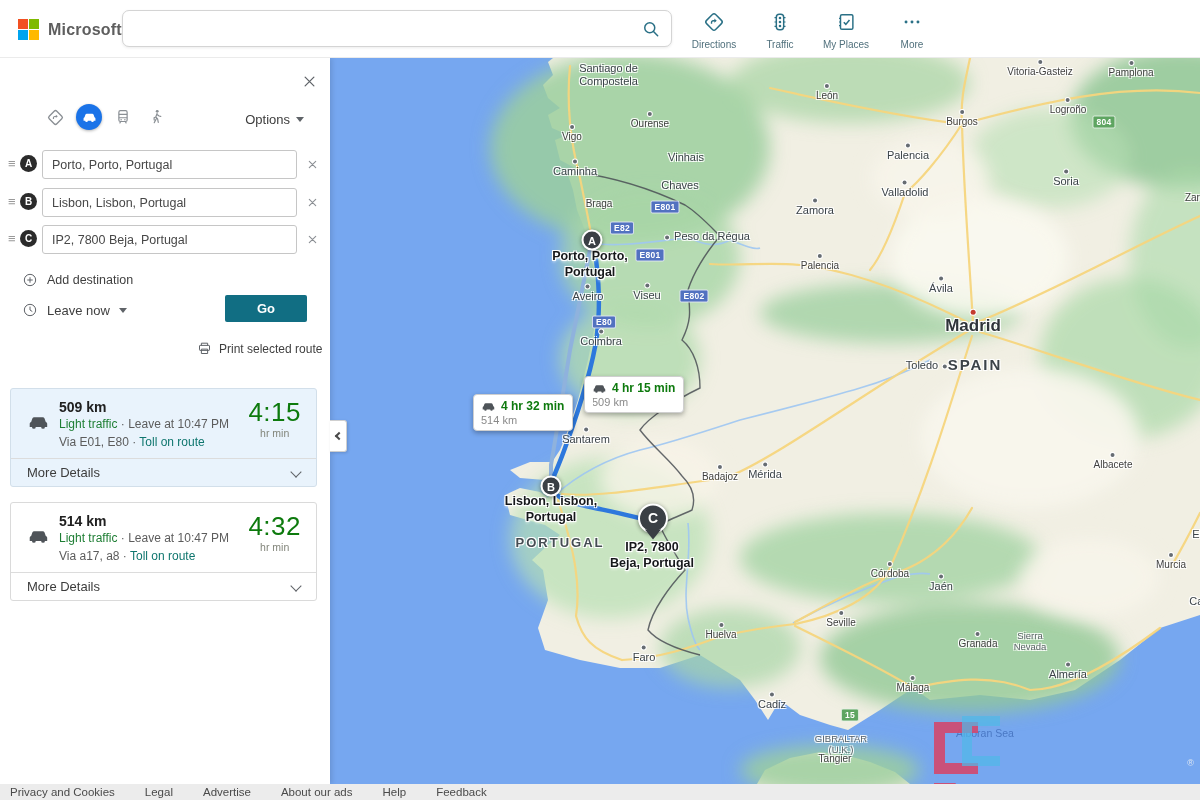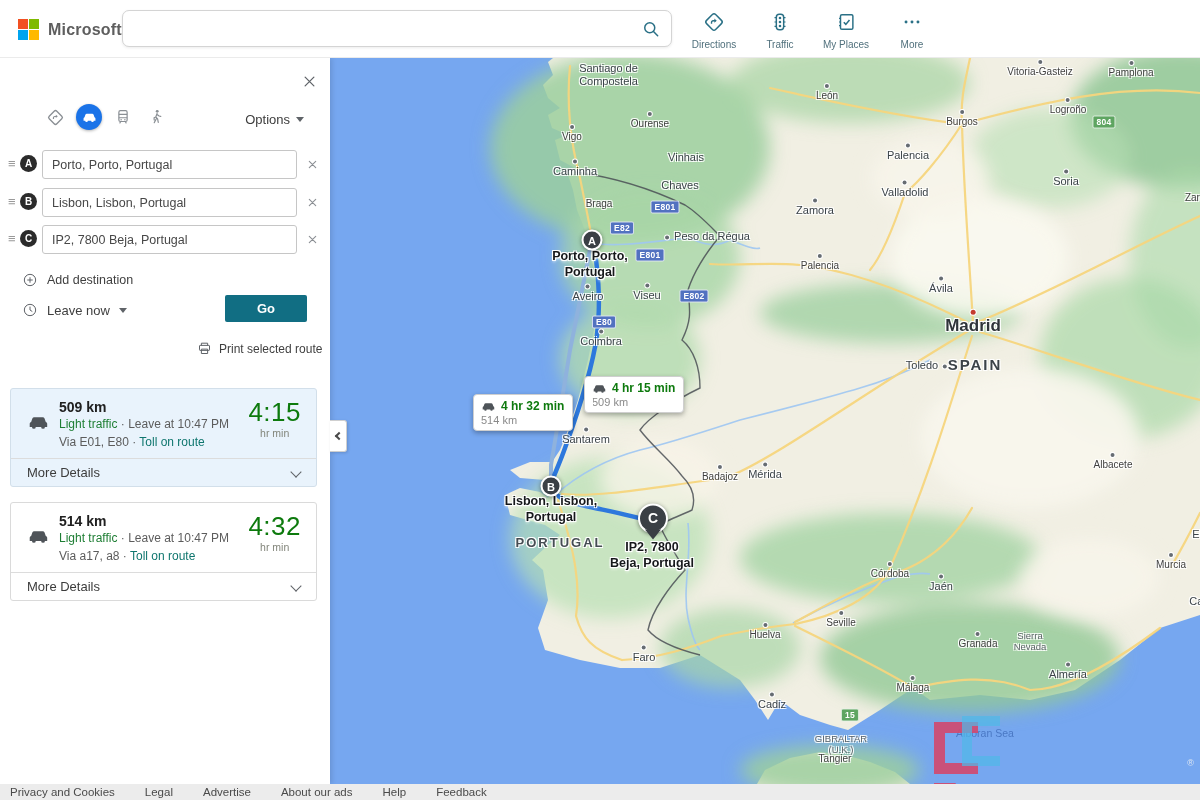--- a/index.html
+++ b/index.html
@@ -310,21 +310,21 @@
       <div class="lbl city dot-above" style="left: 611px; top: 529px;">Jaén</div>
     
       <div class="lbl city" style="left: 876px; top: 477px;">Elche</div>
     
       <div class="lbl med dot-above" style="left: 841px; top: 507px;">Murcia</div>
     
       <div class="lbl city dot-above" style="left: 885px; top: 544px;">Cartagena</div>
     
       <div class="lbl med dot-above" style="left: 463px; top: 565px; margin-left: 48px;">Seville</div>
     
-      <div class="lbl med dot-above" style="left: 391px; top: 577px; margin-left: 44px;">Huelva</div>
+      <div class="lbl med dot-above" style="left: 391px; top: 577px;">Huelva</div>
     
       <div class="lbl city dot-above" style="left: 314px; top: 600px;">Faro</div>
     
       <div class="lbl city dot-above" style="left: 442px; top: 647px;">Cadiz</div>
     
       <div class="lbl med dot-above" style="left: 583px; top: 630px;">Málaga</div>
     
       <div class="lbl med dot-above" style="left: 648px; top: 586px;">Granada</div>
     
       <div class="lbl area" style="left: 700px; top: 583px;">Sierra

